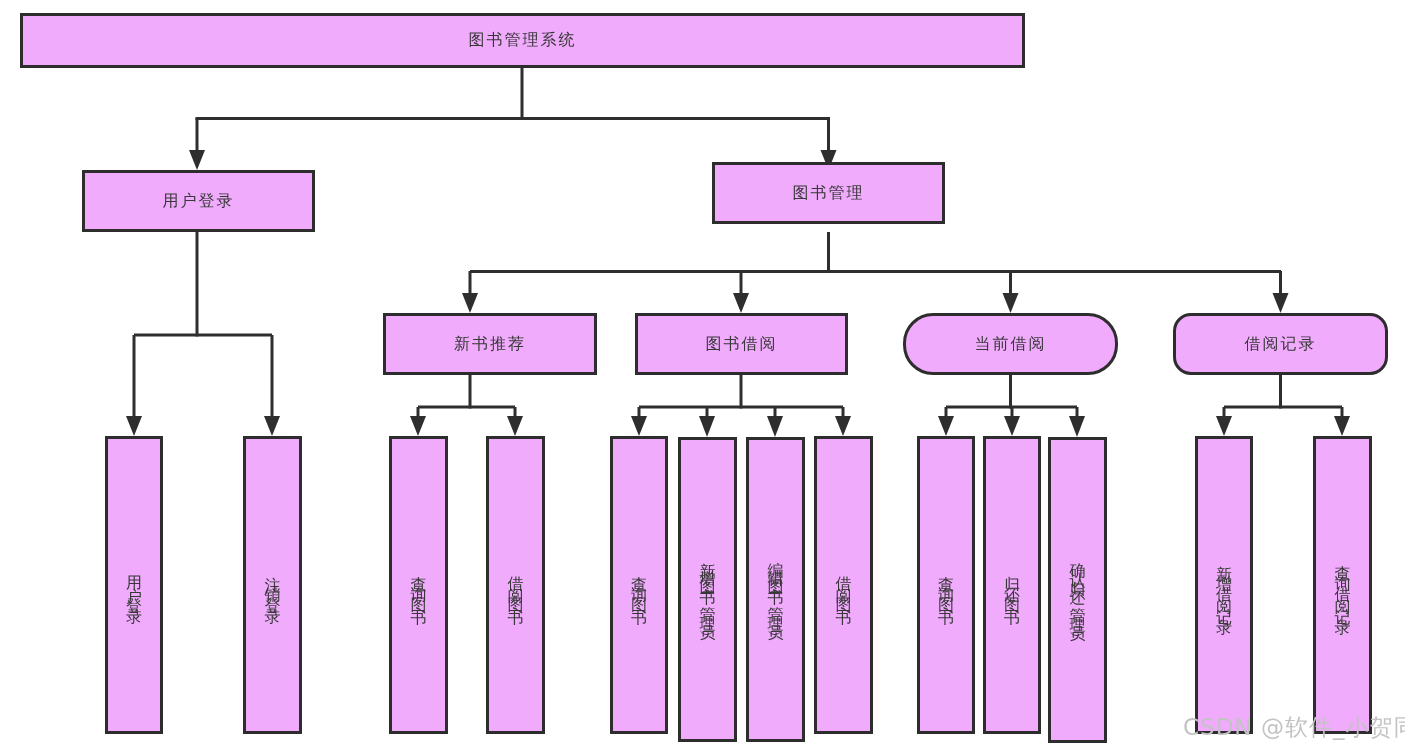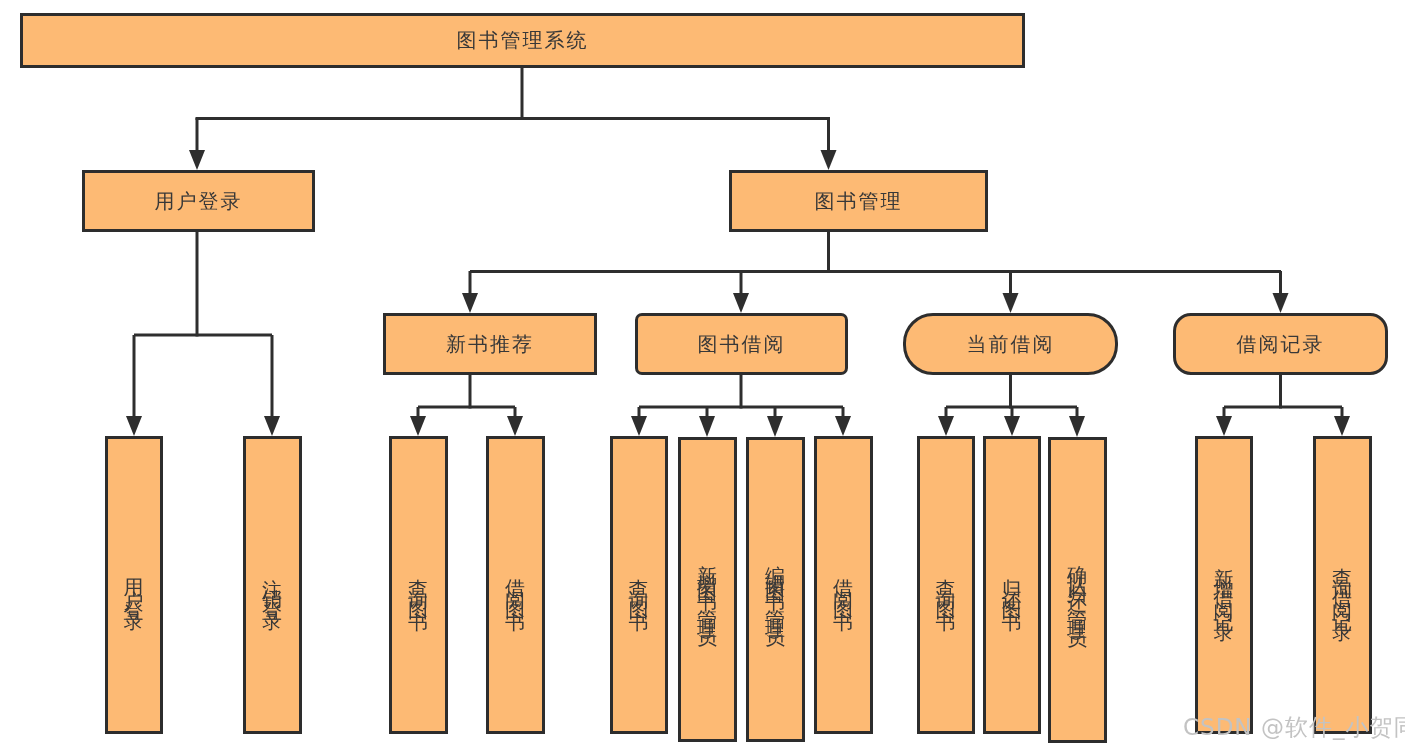--- a/index.html
+++ b/index.html
@@ -3,38 +3,38 @@
 <meta charset="utf-8">
 <style>
   html,body { margin:0; padding:0; background:#fff; }
   #canvas {
     position:relative; width:1405px; height:747px;
     background:#ffffff; overflow:hidden;
     font-family:"DejaVu Sans", sans-serif;
   }
   .box {
     position:absolute; box-sizing:border-box;
-    background:#fdba74; border:3px solid #2d2d2d;
+    background:#f0abfc; border:3px solid #2d2d2d;
     display:flex; align-items:center; justify-content:center;
-    color:#383838; font-size:20px; text-align:center;
+    color:#383838; font-size:16px; text-align:center;
     z-index:2;
   }
   .hnode { letter-spacing:2px; }
   .vnode {
     writing-mode:vertical-rl; text-orientation:mixed;
     letter-spacing:11px; line-height:1;
   }
   .vnode.tight { letter-spacing:9px; }
   #svg-connectors { position:absolute; left:0; top:0; z-index:1; }
   
   #node-root            { left:20px;   top:13px;  width:1005px; height:55px; }
   #node-user-login      { left:82px;   top:170px; width:233px;  height:62px; }
-  #node-book-mgmt       { left:712px;  top:170px; width:259px;  height:62px;margin-left:17px; }
+  #node-book-mgmt       { left:712px;  top:162px; width:233px;  height:62px; }
   #node-new-books       { left:383px;  top:313px; width:214px;  height:62px; }
-  #node-book-borrow     { left:635px;  top:313px; width:213px;  height:62px;border-radius:7px; }
+  #node-book-borrow     { left:635px;  top:313px; width:213px;  height:62px; }
   #node-current-borrow  { left:903px;  top:313px; width:215px;  height:62px;border-radius:30px; }
   #node-borrow-records  { left:1173px; top:313px; width:215px;  height:62px;border-radius:18px; }
   #leaf-u1 { left:105px;  top:436px; width:58px; height:298px; }
   #leaf-u2 { left:243px;  top:436px; width:59px; height:298px; }
   #leaf-n1 { left:389px;  top:436px; width:59px; height:298px; }
   #leaf-n2 { left:486px;  top:436px; width:59px; height:298px; }
   #leaf-b1 { left:610px;  top:436px; width:58px; height:298px; }
   #leaf-b2 { left:678px;  top:437px; width:59px; height:305px; }
   #leaf-b3 { left:746px;  top:437px; width:59px; height:305px; }
   #leaf-b4 { left:814px;  top:436px; width:59px; height:298px; }

